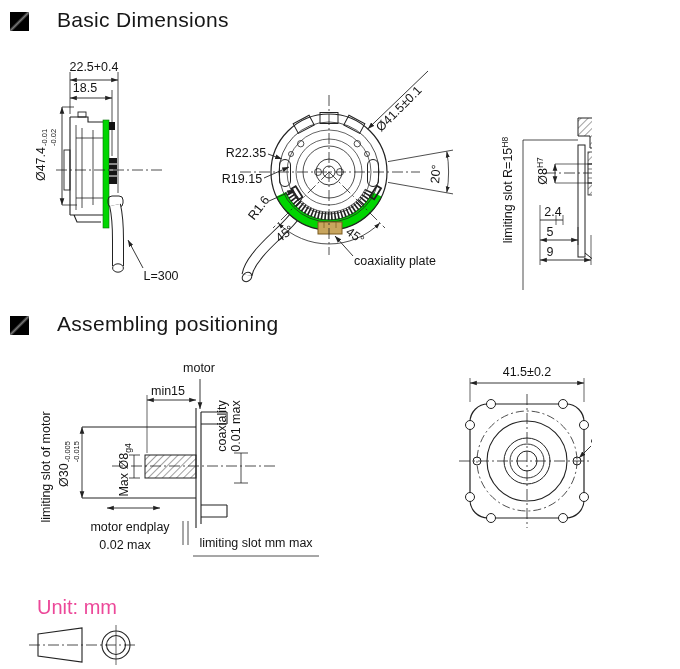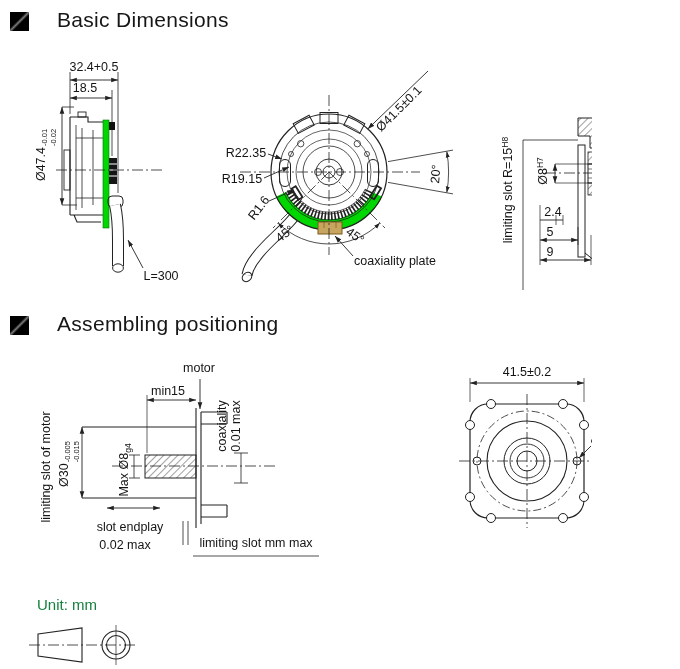--- a/index.html
+++ b/index.html
@@ -6,21 +6,21 @@
   .page{position:relative;width:592px;height:669px;background:#fff;overflow:hidden;
         font-family:"Liberation Sans","DejaVu Sans",sans-serif;color:#141414;}
   .dwg{position:absolute;}
   .lbl{position:absolute;transform:translate(-50%,-50%);font-size:12.5px;line-height:1.15;
        white-space:nowrap;color:#141414;text-align:center;}
   .vlbl{position:absolute;transform:translate(-50%,-50%) rotate(-90deg);font-size:12.5px;
         line-height:1.15;white-space:nowrap;color:#141414;}
   .heading{position:absolute;font-size:21px;color:#161616;letter-spacing:.3px;}
   .bullet{position:absolute;width:19px;height:19px;
           background:linear-gradient(135deg,#000 42%,#777 50%,#000 58%);}
-  .unit{position:absolute;font-size:15px;color:#15803d;}
+  .unit{position:absolute;font-size:20px;color:#ec4899;}
   .tstack{display:inline-flex;flex-direction:column;font-size:7.5px;line-height:1.15;
           vertical-align:-2px;margin-left:1px;}
   .sup{font-size:8.5px;vertical-align:4px;}
   .sub{font-size:8.5px;vertical-align:-3px;}
   svg{overflow:visible;}
   .ln{stroke:#222;fill:none;}
 </style>
 </head>
 <body>
 
@@ -59,21 +59,21 @@
     <line class="ln" stroke-width="0.8" stroke-dasharray="11,3,2,3" x1="26" y1="120" x2="135" y2="120"></line>
 
     <g>
       <rect class="ln" stroke-width="1" x="78" y="146" width="15" height="11" rx="4" fill="#fff"></rect>
       <path d="M85,155 C88,168 88,178 88,190 L88,216" stroke="#222" stroke-width="12" fill="none"></path>
       <path d="M85,155 C88,168 88,178 88,190 L88,216" stroke="#fff" stroke-width="10" fill="none"></path>
       <ellipse class="ln" stroke-width="1" cx="88" cy="218" rx="5.4" ry="4.2" fill="#fff"></ellipse>
     </g>
     <line class="ln" stroke-width="0.9" x1="113" y1="218" x2="98" y2="190" marker-end="url(#m1)"></line>
   </svg>
-  <div class="lbl" style="left:94px;top:67px">32.4+0.5</div>
+  <div class="lbl" style="left:94px;top:67px">22.5+0.4</div>
   <div class="lbl" style="left:85px;top:88px">18.5</div>
   <div class="vlbl" style="left:46px;top:155px">
     <span>Ø47.4</span><span class="tstack">
         <span>-0.01</span>
         <span>-0.02</span>
       </span>
   </div>
   <div class="lbl" style="left:161px;top:276px">L=300</div>
 
   <svg class="dwg" style="left:215px;top:70px" width="250" height="220" viewBox="0 0 250 220">
@@ -278,21 +278,21 @@
   <div class="vlbl" style="left:46px;top:467px">limiting slot of motor</div>
   <div class="vlbl" style="left:69px;top:464px">
     <span>Ø30</span><span class="tstack">
         <span>-0.005</span>
         <span>-0.015</span>
       </span>
   </div>
   <div class="vlbl" style="left:125px;top:470px">
     <span>Max Ø8</span><span class="sub">g4</span>
   </div>
-  <div class="lbl" style="left:130px;top:527px">slot endplay</div>
+  <div class="lbl" style="left:130px;top:527px">motor endplay</div>
   <div class="lbl" style="left:125px;top:545px">0.02 max</div>
   <div class="lbl" style="left:256px;top:543px">limiting slot mm max</div>
 
   <svg class="dwg" style="left:445px;top:360px" width="210" height="185" viewBox="0 0 210 185">
     <defs>
       <marker id="m5" viewBox="0 0 8 6" markerWidth="8" markerHeight="6" refX="7.6" refY="3" orient="auto-start-reverse">
         <path d="M0,0.4 L7.6,3 L0,5.6 Z" fill="#222"></path>
       </marker>
     </defs>
     <g>

